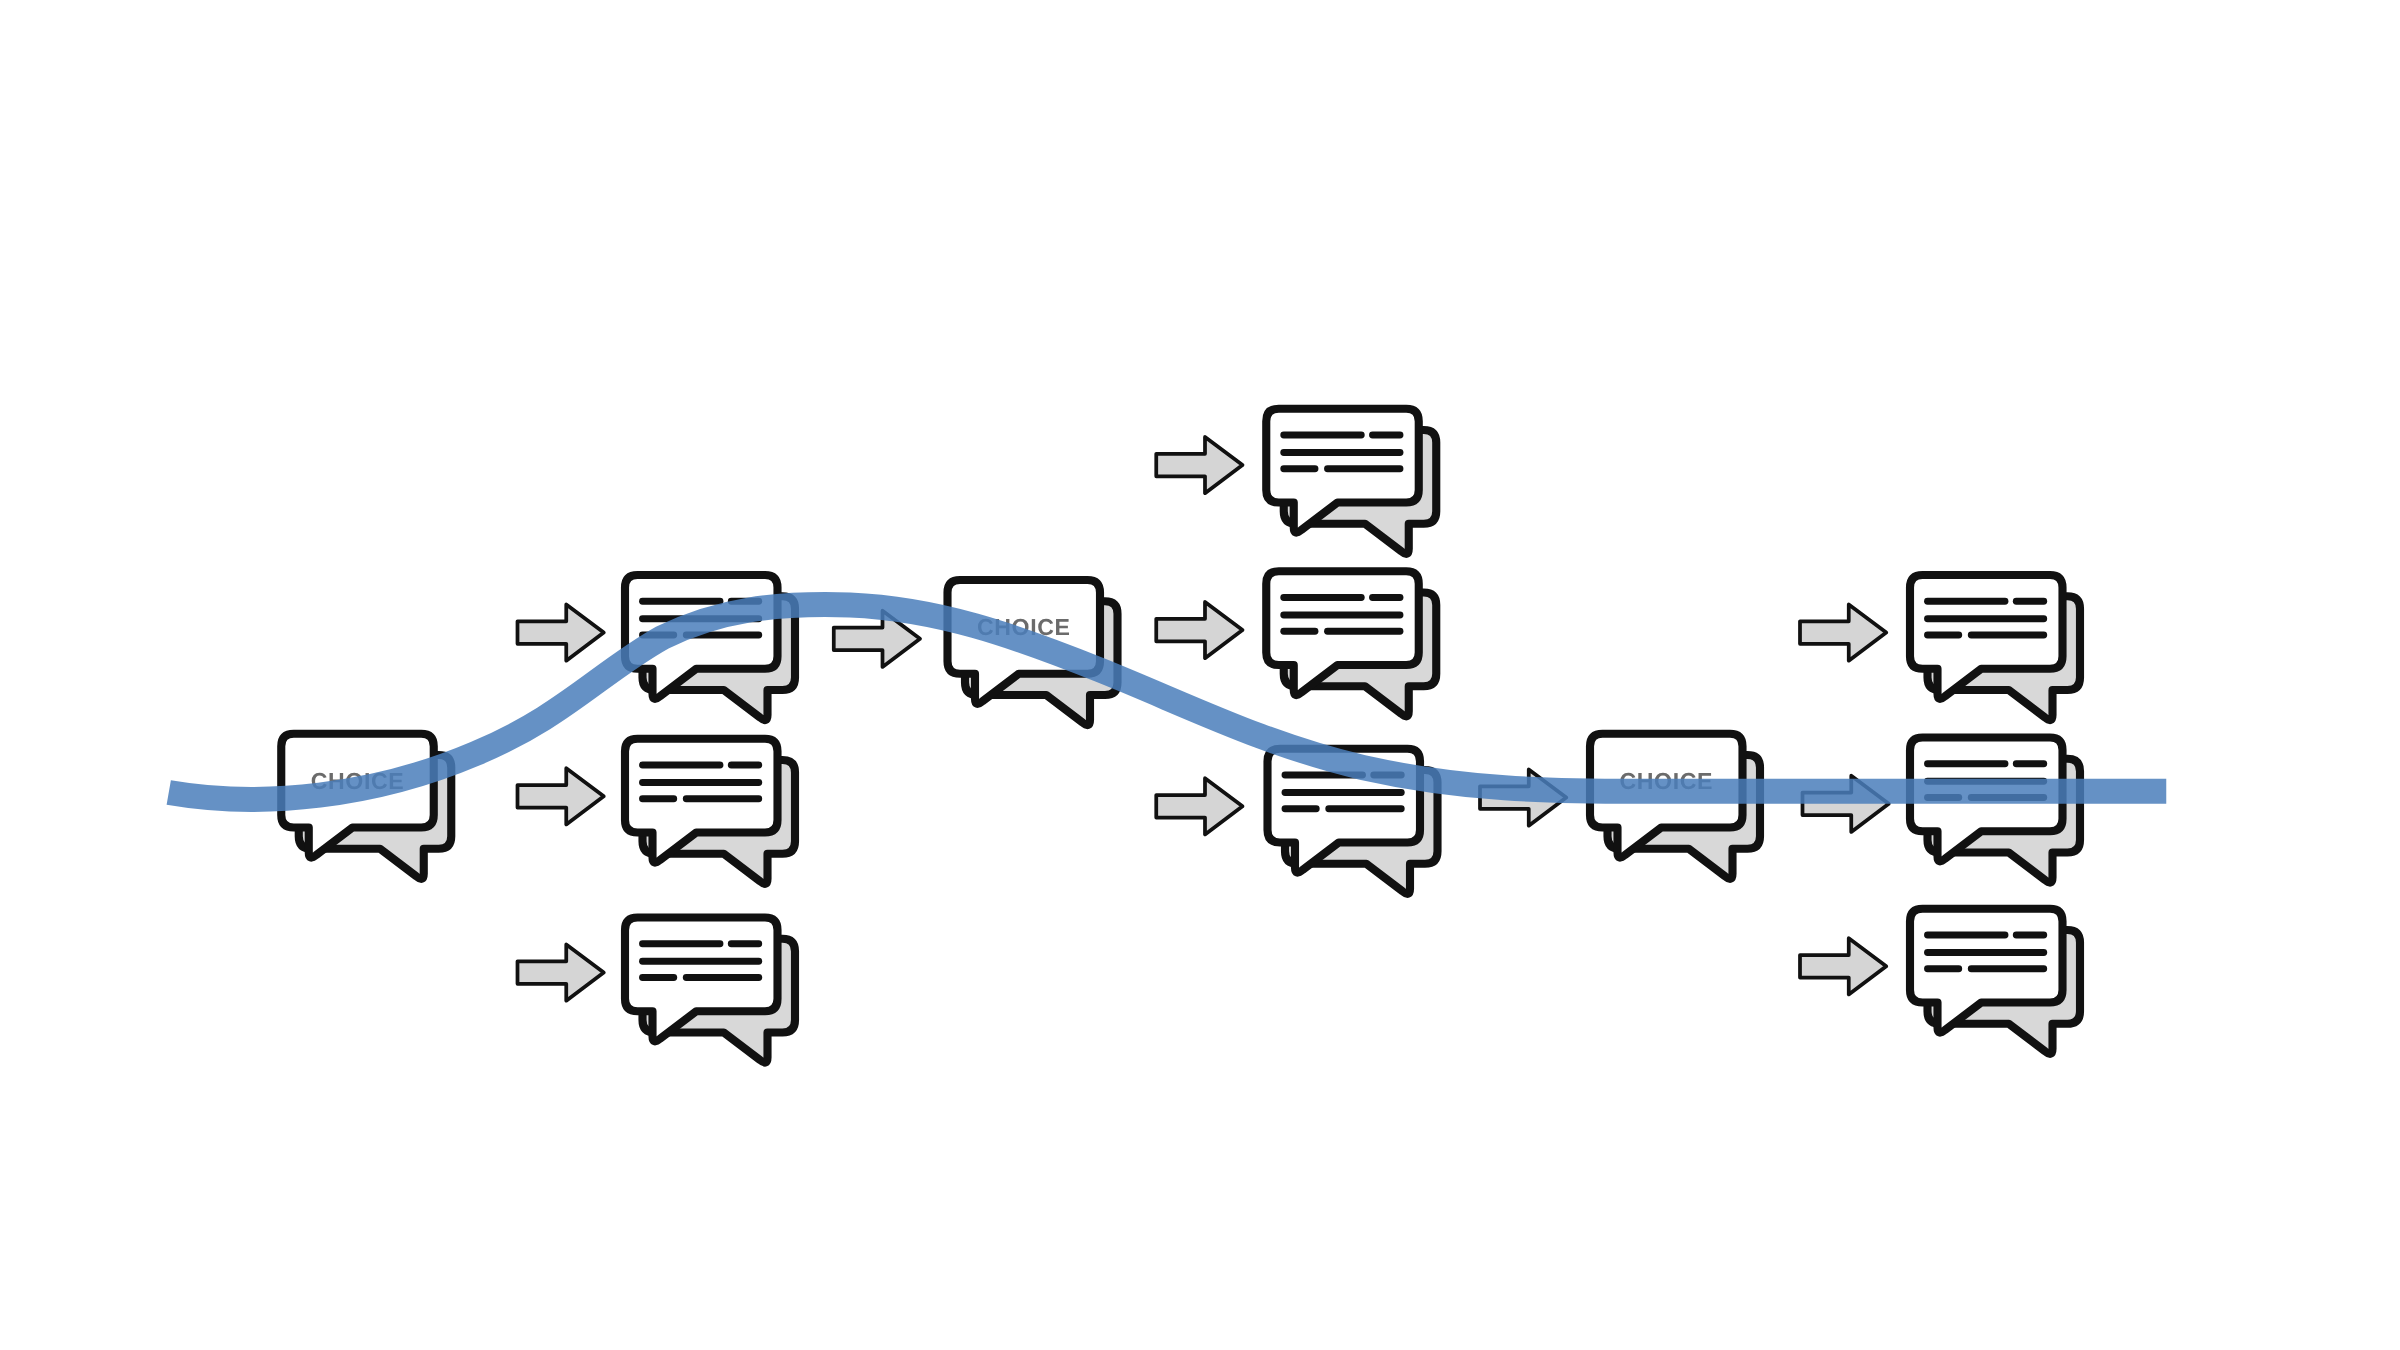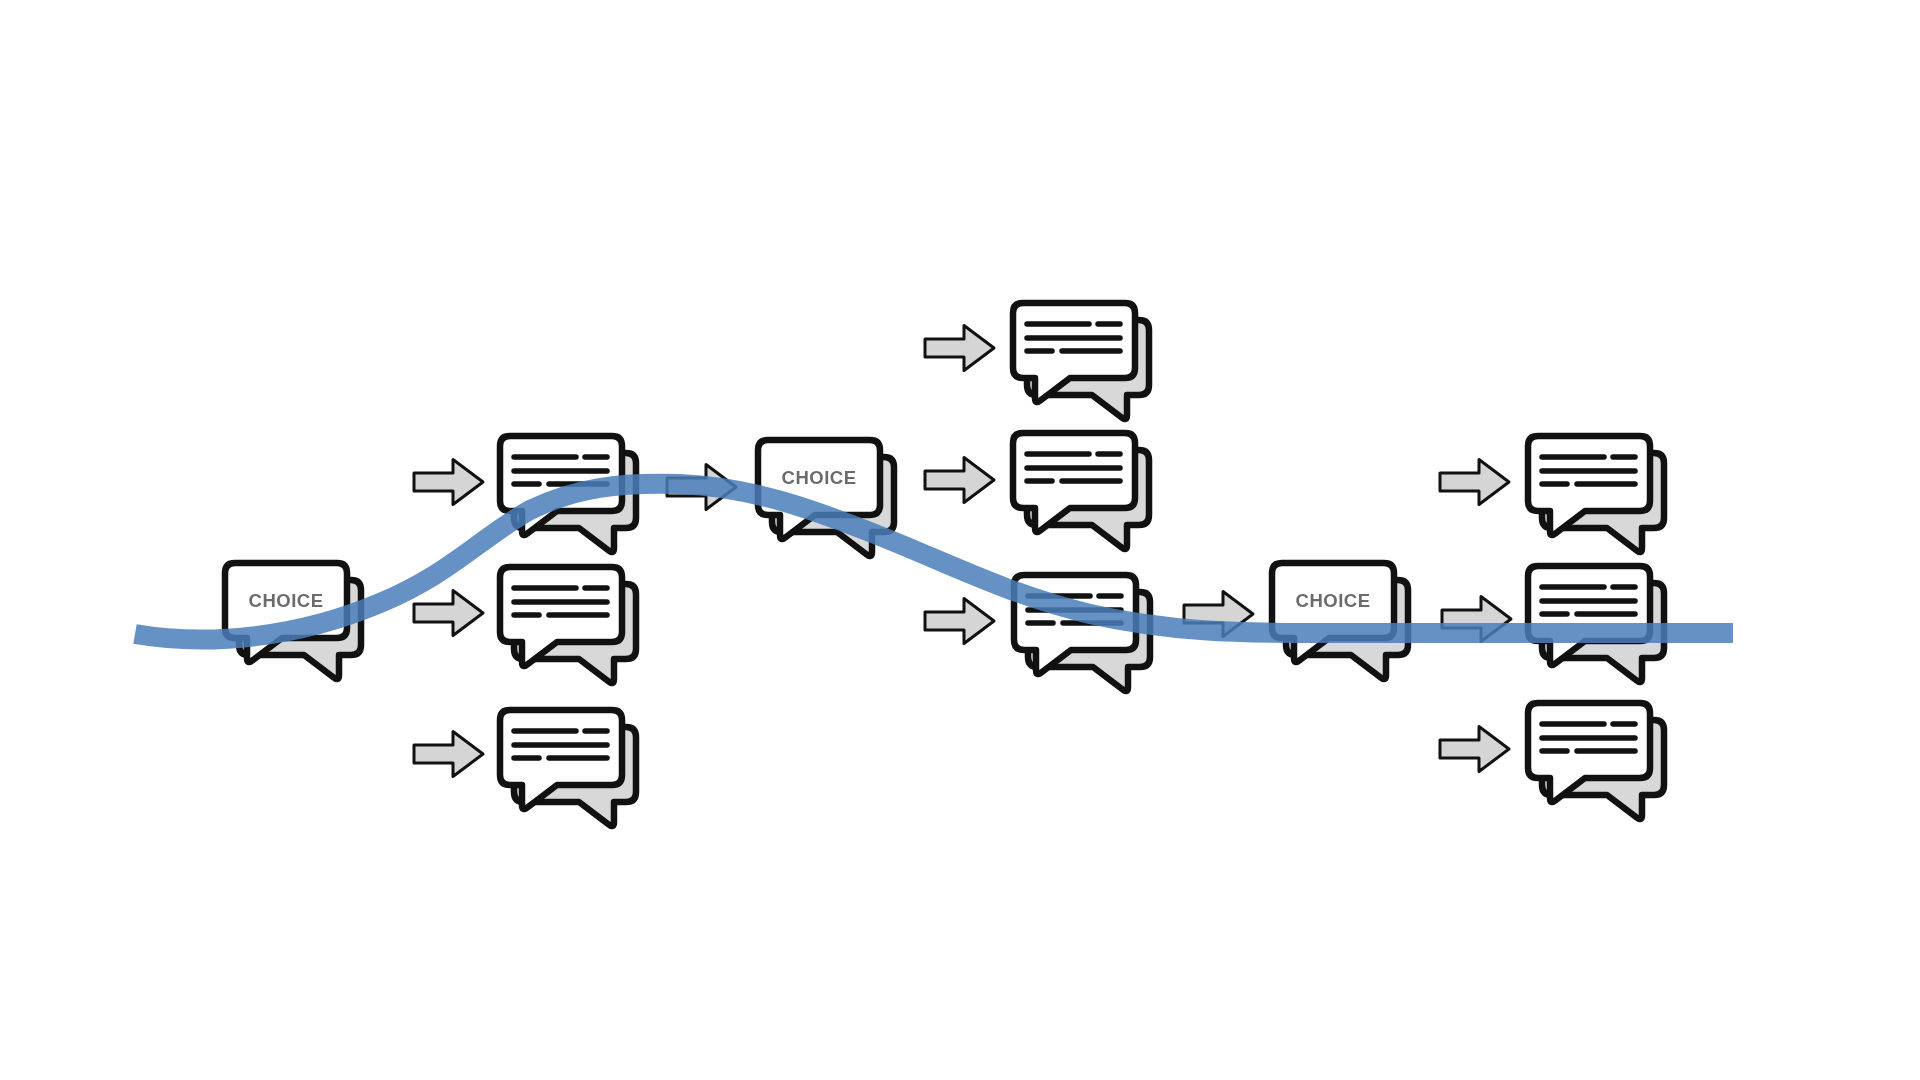--- a/index.html
+++ b/index.html
@@ -10,20 +10,21 @@
   }
   #canvas {
     position: relative;
     width: 1920px;
     height: 1080px;
     background: #ffffff;
     overflow: hidden;
   }
   .node {
     position: absolute;
+    margin-top: 24px;
   }
   .node svg {
     display: block;
   }
   #flow-layer {
     position: absolute;
     left: 0;
     top: 0;
     pointer-events: none;
   }

